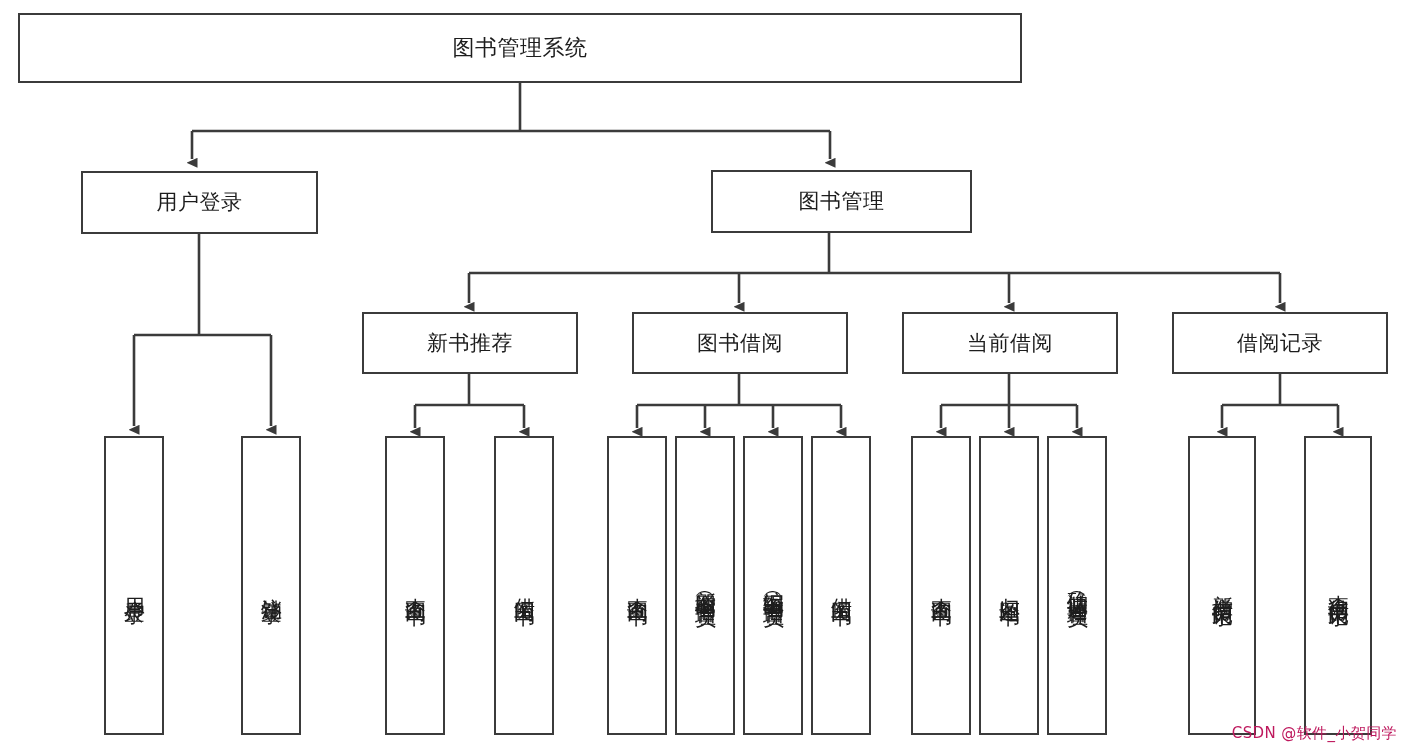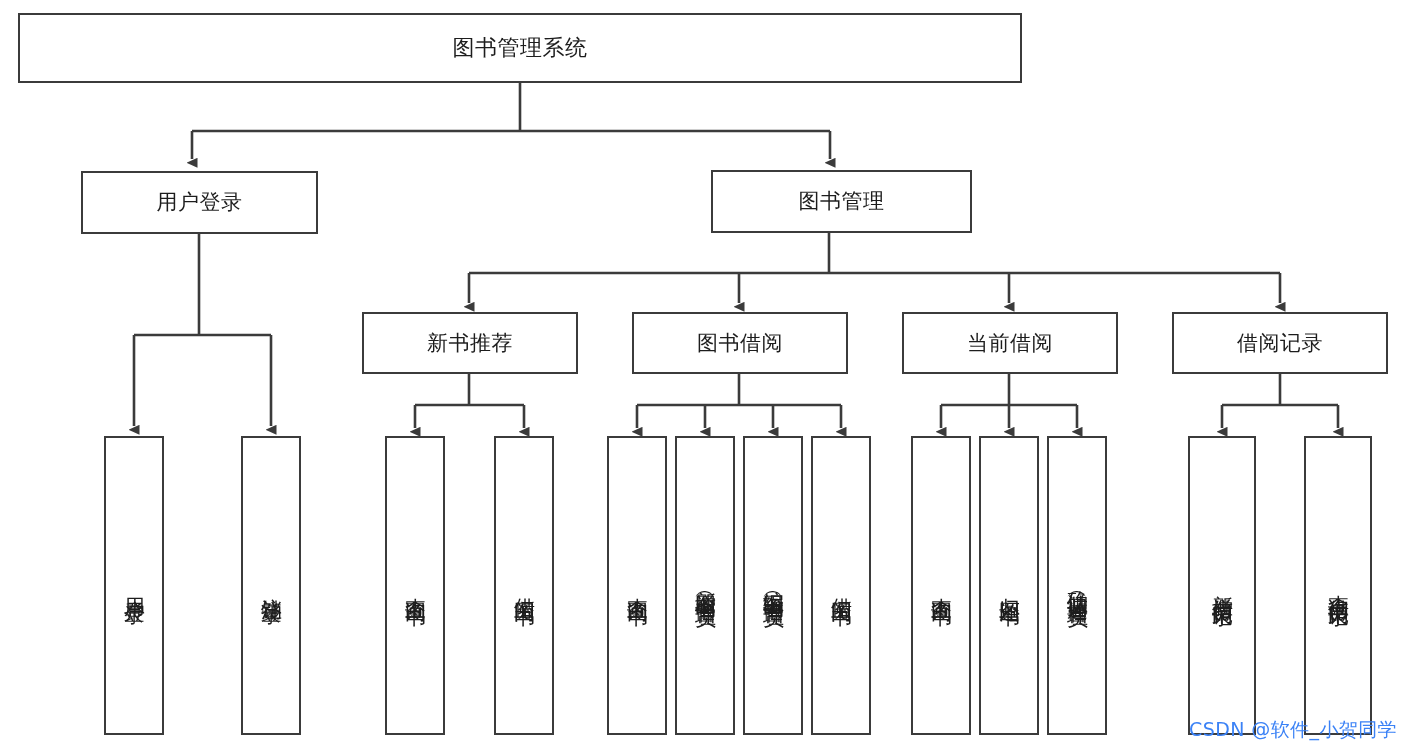--- a/index.html
+++ b/index.html
@@ -36,22 +36,22 @@
     text-orientation:upright;
     font-size:21px;
     letter-spacing:2.5px;
     line-height:1;
   }
 
   #watermark{
     position:absolute;
     right:8px;
     bottom:4px;
-    font-size:19px;
-    color:#3b82f6;
+    font-size:15px;
+    color:#be185d;
     white-space:nowrap;
     letter-spacing:.4px;
   }
 </style>
 </head>
 <body>
 
 <div id="stage">
 
   <svg id="wires" viewBox="0 0 1405 747" xmlns="http://www.w3.org/2000/svg">

